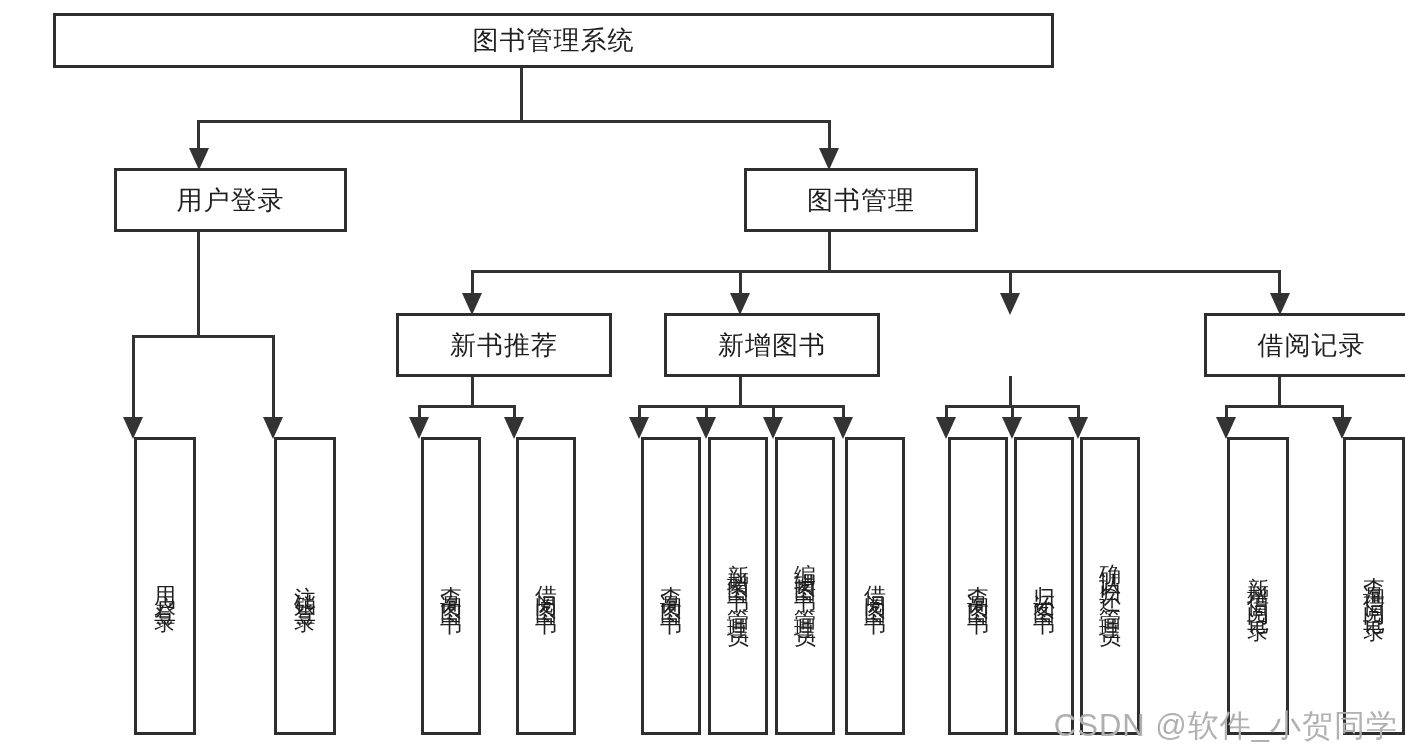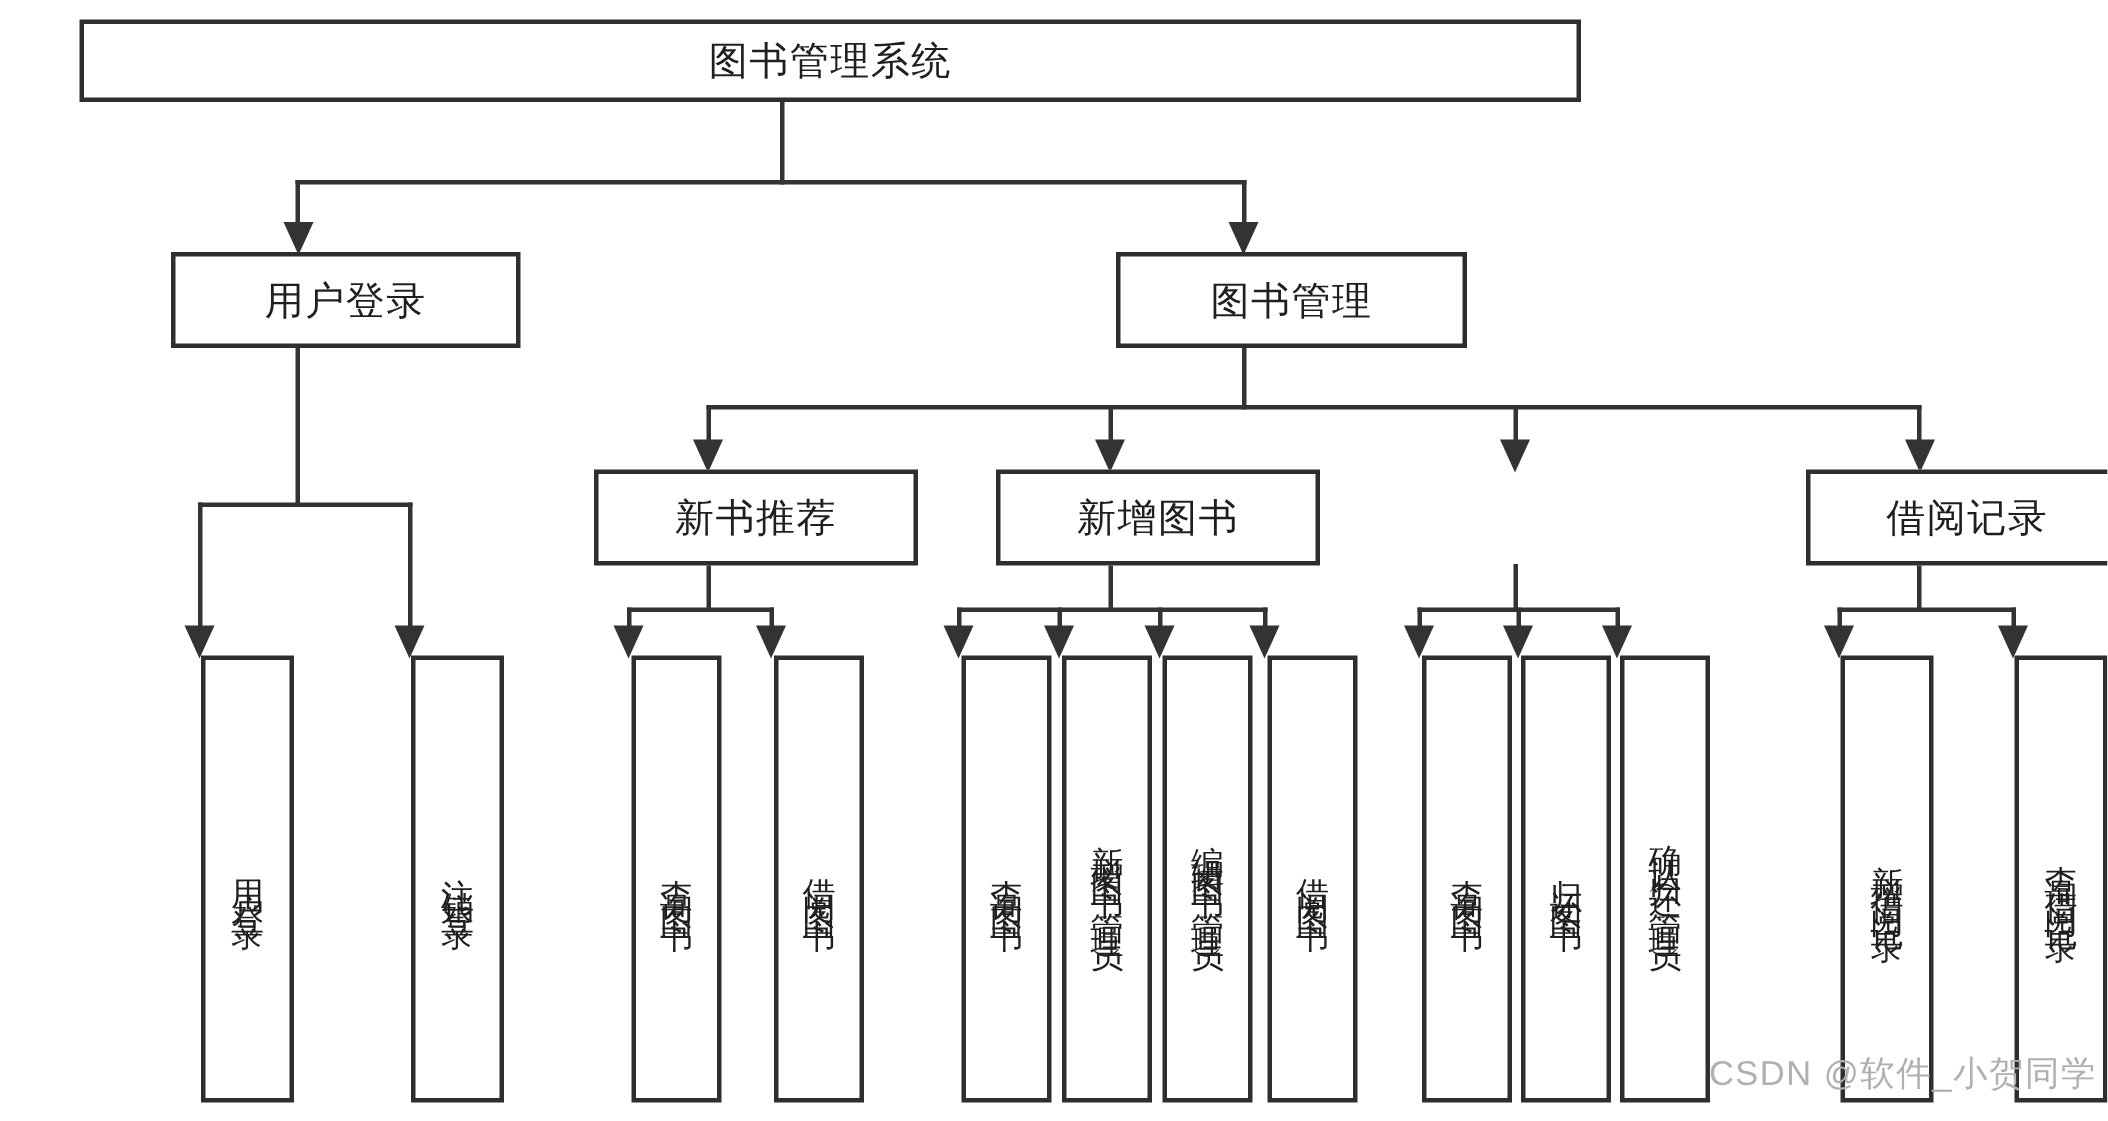--- a/index.html
+++ b/index.html
@@ -48,22 +48,22 @@
   .node.vertical .node-label {
     writing-mode: vertical-rl;
     text-orientation: mixed;
     font-size: 22px;
     line-height: 1;
     letter-spacing: 9px;
   }
   #watermark {
     position: absolute;
     right: 7px;
-    bottom: 16px;
-    font-size: 23px;
+    bottom: 0;
+    font-size: 31px;
     color: var(--watermark-color, #b0b0b0);
     letter-spacing: 1px;
     z-index: 5;
     white-space: nowrap;
   }
 </style>
 </head>
 <body>
 
 <div id="canvas" style="width: 1405px; height: 747px; --bg-color: #ffffff; --line-color: #333333; --border-color: #2e2e2e; --text-color: #1f1f1f; --watermark-color: #b0b0b0;">

